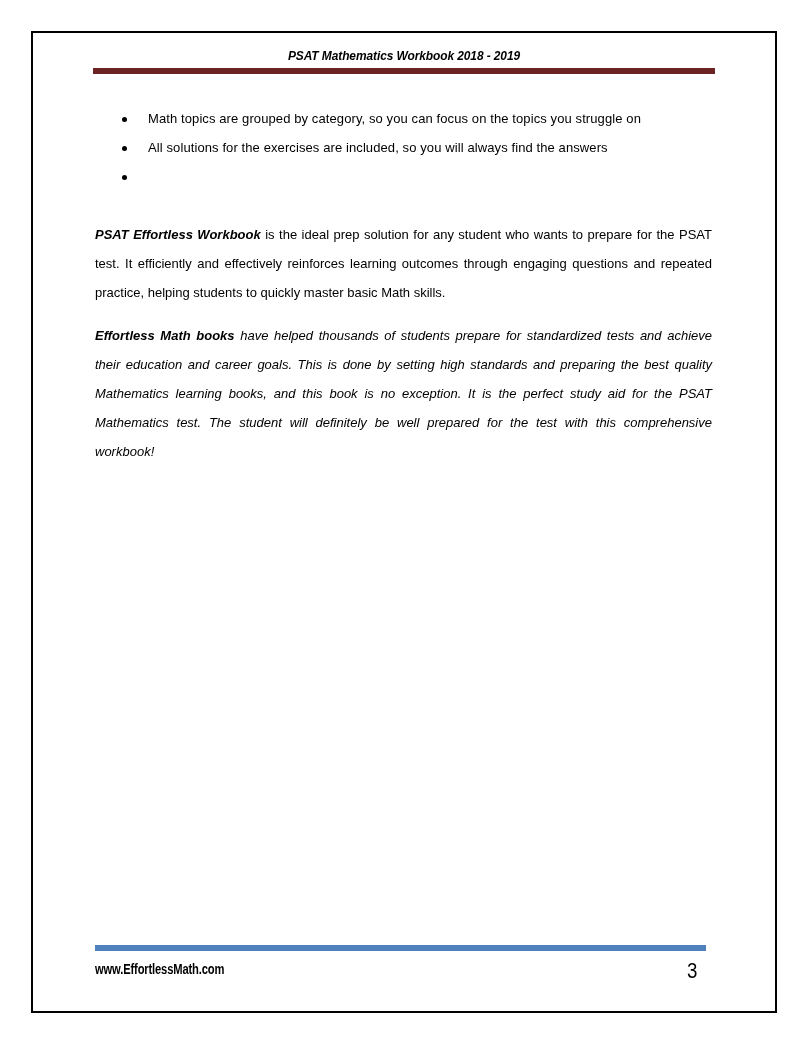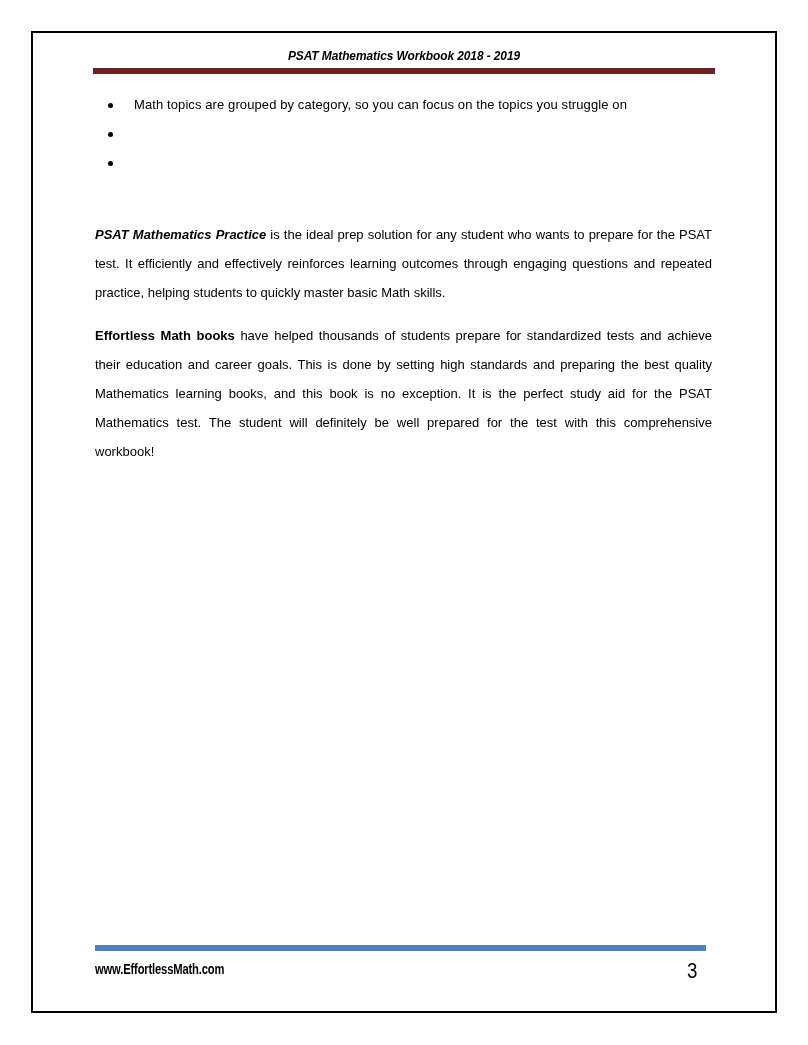--- a/index.html
+++ b/index.html
@@ -43,21 +43,21 @@
       top: 68px;
       width: 622px;
       height: 6px;
       background: #6b2324;
     }
     .bullets {
       position: absolute;
       left: 108px;
       top: 96px;
       width: 620px;
-      margin: 0;
+      margin: 14px;
       padding: 0;
       list-style: none;
       font-size: 13px;
     }
     .bullets li {
       position: relative;
       height: 29px;
       line-height: 18px;
       padding-left: 26px;
       white-space: nowrap;
@@ -75,21 +75,21 @@
     .para {
       position: absolute;
       left: 95px;
       width: 617px;
       font-size: 13px;
       line-height: 29px;
       text-align: justify;
       margin: 0;
     }
     .para1 { top: 220px; }
-    .para2 { top: 321px; }
+    .para2 { top: 321px; font-style: italic; }
     .bi { font-weight: bold; font-style: italic; }
     .b { font-weight: bold; }
     .footer-bar {
       position: absolute;
       left: 95px;
       top: 945px;
       width: 611px;
       height: 6px;
       background: #4f81bd;
     }
@@ -121,25 +121,26 @@
 <div class="header-title">PSAT Mathematics Workbook 2018 - 2019</div>
 <div class="header-bar"></div>
 
 <ul class="bullets">
   <li>
     <span class="dot"></span>
     <span>Math topics are grouped by category, so you can focus on the topics you struggle on</span>
   </li>
   <li>
     <span class="dot"></span>
+    <span>All solutions for the exercises are included, so you will always find the answers</span>
   </li>
   <li>
     <span class="dot"></span>
   </li>
 </ul>
 
-<p class="para para1"><span class="bi">PSAT Mathematics Practice</span><span> is the ideal prep solution for any student who wants to prepare for the PSAT test. It efficiently and effectively reinforces learning outcomes through engaging questions and repeated practice, helping students to quickly master basic Math skills.</span></p>
+<p class="para para1"><span class="bi">PSAT Effortless Workbook</span><span> is the ideal prep solution for any student who wants to prepare for the PSAT test. It efficiently and effectively reinforces learning outcomes through engaging questions and repeated practice, helping students to quickly master basic Math skills.</span></p>
 
 <p class="para para2"><span class="b">Effortless Math books</span><span> have helped thousands of students prepare for standardized tests and achieve their education and career goals. This is done by setting high standards and preparing the best quality Mathematics learning books, and this book is no exception. It is the perfect study aid for the PSAT Mathematics test. The student will definitely be well prepared for the test with this comprehensive workbook!</span></p>
 
 <div class="footer-bar"></div>
 <div class="footer-url">www.EffortlessMath.com</div>
 <div class="page-number">3</div>
 
 </body></html>

